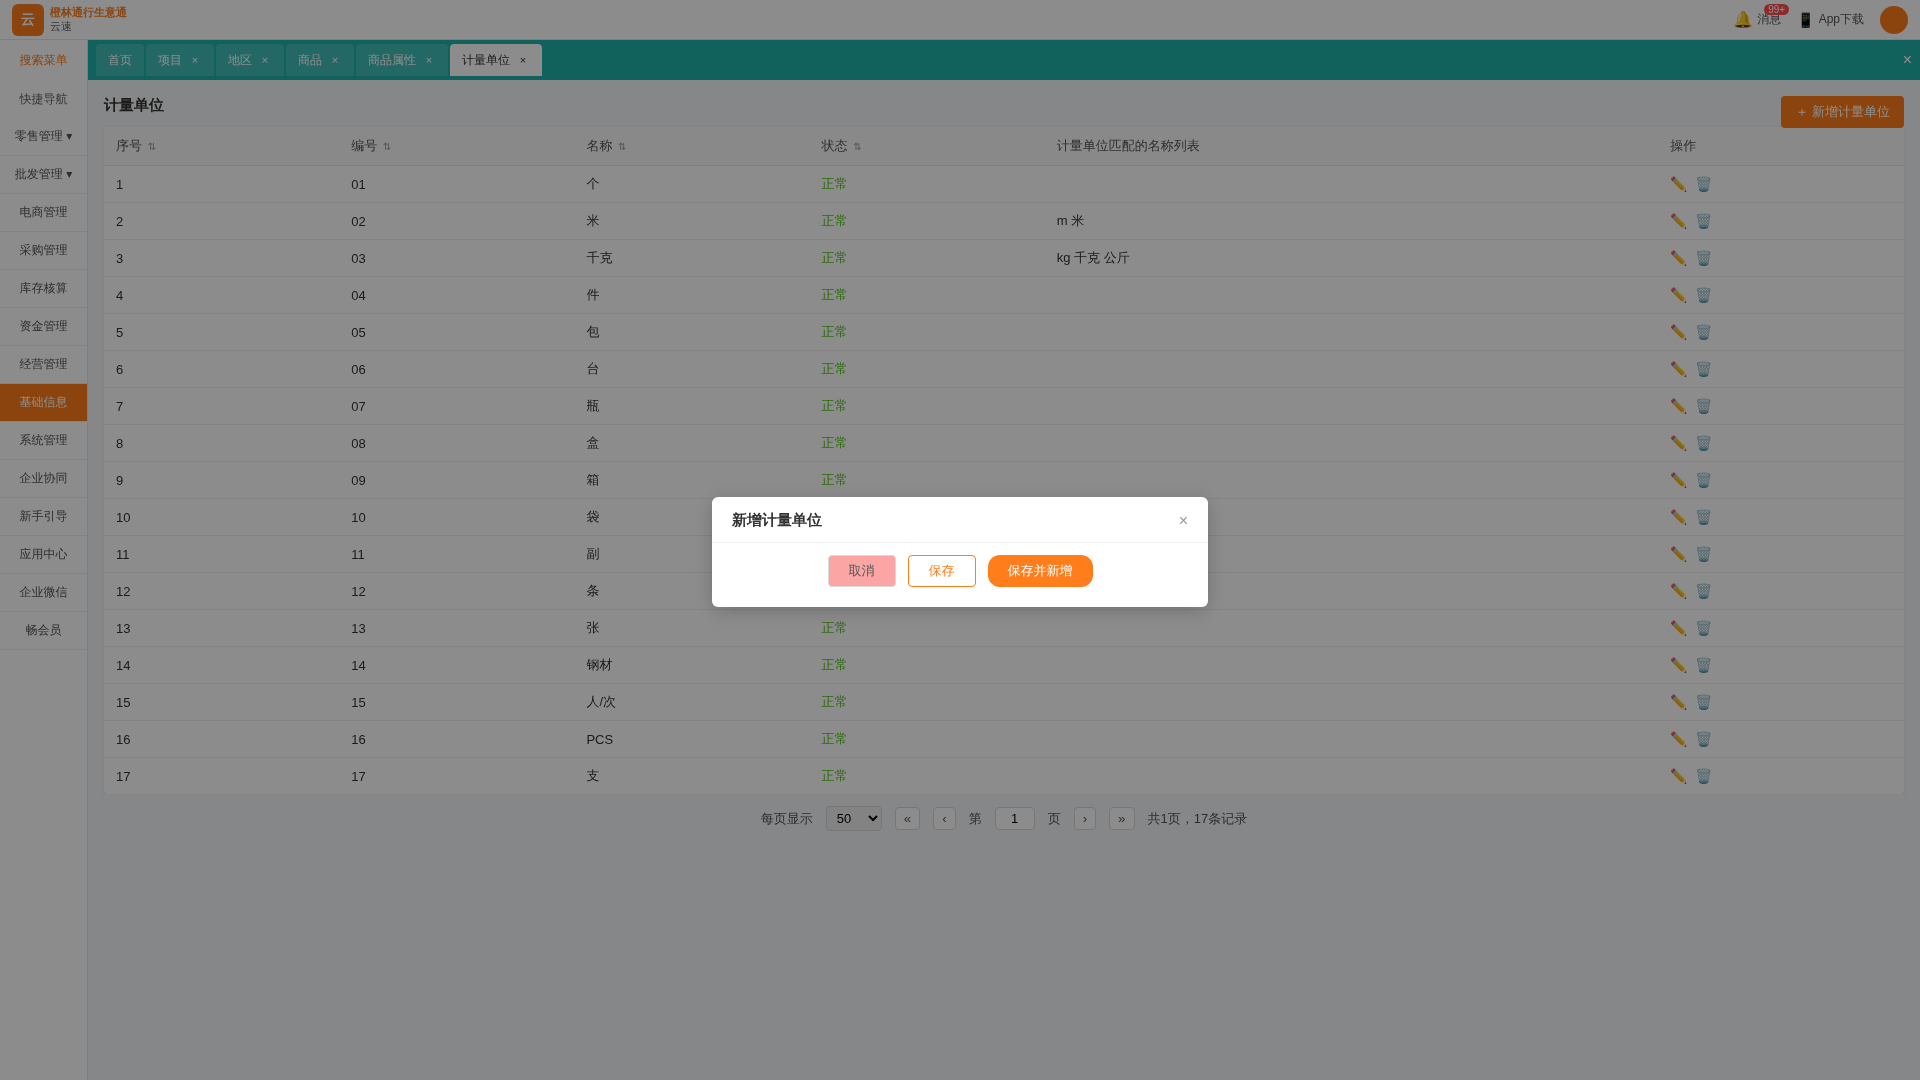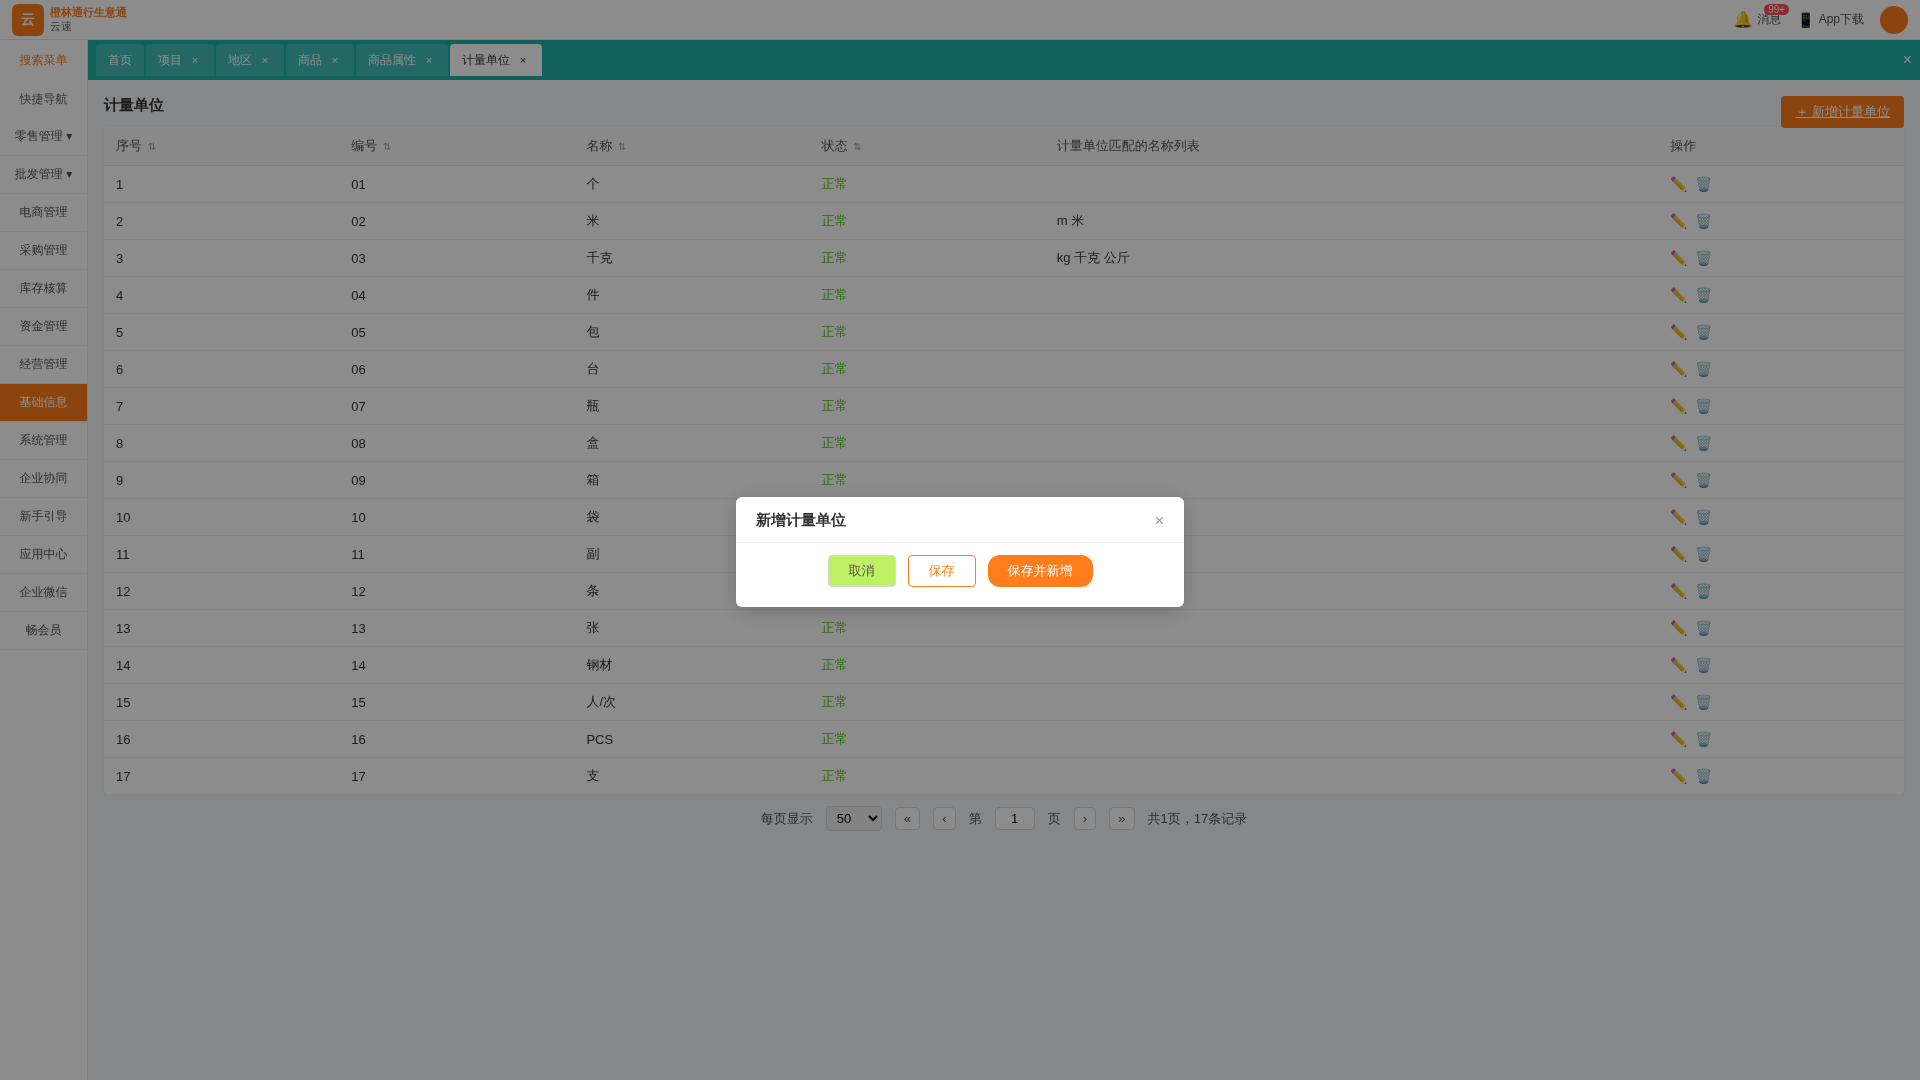--- a/index.html
+++ b/index.html
@@ -30,21 +30,21 @@
     .content-area { flex: 1; display: flex; flex-direction: column; overflow: hidden; }
 
     
     .tab-bar { height: 40px; background: #20b2aa; display: flex; align-items: center; padding: 0 8px; gap: 2px; }
     .tab { height: 32px; display: flex; align-items: center; padding: 0 12px; border-radius: 4px 4px 0 0; font-size: 12px; cursor: pointer; gap: 6px; color: white; background: rgba(255,255,255,0.15); }
     .tab.active { background: #fff; color: #333; }
 
     
     .page-content { flex: 1; padding: 16px; overflow-y: auto; background: #f5f6f7; position: relative; }
     .page-title { font-size: 15px; font-weight: bold; color: #333; margin-bottom: 12px; }
-    .add-btn { position: absolute; top: 16px; right: 16px; background: #ff7d1a; color: white; border: none; border-radius: 4px; padding: 7px 14px; font-size: 13px; cursor: pointer; text-decoration: underline; }
+    .add-btn { position: absolute; top: 16px; right: 16px; background: #ff7d1a; color: white; border: none; border-radius: 4px; padding: 7px 14px; font-size: 13px; cursor: pointer; }
 
     
     .data-table { width: 100%; border-collapse: collapse; background: white; border-radius: 4px; overflow: hidden; box-shadow: 0 1px 4px rgba(0,0,0,0.08); }
     .data-table th { background: #fafafa; border-bottom: 1px solid #e8e8e8; padding: 10px 12px; text-align: left; font-weight: 500; color: #555; font-size: 13px; }
     .data-table td { border-bottom: 1px solid #f0f0f0; padding: 9px 12px; font-size: 13px; color: #333; }
     .data-table tr:last-child td { border-bottom: none; }
     .sort-icon { font-size: 10px; color: #999; margin-left: 2px; }
     .status-badge { color: #52c41a; font-size: 13px; }
     .action-icons { display: flex; gap: 8px; }
     .action-icon { color: #aaa; cursor: pointer; font-size: 14px; }
@@ -52,33 +52,33 @@
     
     .pagination-bar { display: flex; align-items: center; justify-content: center; padding: 12px 16px; background: #f5f6f7; gap: 13px; font-size: 13px; color: #555; }
     .page-size-select { border: 1px solid #d9d9d9; border-radius: 4px; padding: 3px 6px; font-size: 13px; }
     .page-nav-btn { border: 1px solid #d9d9d9; background: white; border-radius: 4px; padding: 3px 8px; cursor: pointer; color: #555; }
     .page-input { width: 40px; border: 1px solid #d9d9d9; border-radius: 4px; padding: 3px 6px; text-align: center; font-size: 13px; }
 
     
     .overlay { position: fixed; top: 0; left: 0; width: 1920px; height: 1080px; background: rgba(0,0,0,0.45); z-index: 100; display: flex; align-items: center; justify-content: center; }
 
     
-    .dialog { background: white; border-radius: 6px; width: 448px; box-shadow: 0 4px 20px rgba(0,0,0,0.2); margin-top: 24px; }
+    .dialog { background: white; border-radius: 6px; width: 496px; box-shadow: 0 4px 20px rgba(0,0,0,0.2); margin-top: 24px; }
     .dialog-header { display: flex; align-items: center; justify-content: space-between; padding: 14px 20px 12px; border-bottom: 1px solid #f0f0f0; }
     .dialog-title { font-size: 15px; font-weight: 600; color: #333; }
     .dialog-close { cursor: pointer; color: #999; font-size: 16px; line-height: 1; }
     .dialog-body { padding: 24px 20px; }
     .form-row { display: flex; align-items: center; margin-bottom: 18px; }
     .form-label { width: 60px; text-align: right; font-size: 13px; color: #555; margin-right: 12px; flex-shrink: 0; }
     .form-input { flex: 1; border: none; border-bottom: 1px solid #d9d9d9; padding: 4px 0; font-size: 13px; color: #333; outline: none; }
     .form-input.with-value { border-bottom-color: #d9d9d9; }
     .form-input::placeholder { color: #bbb; }
     .name-input { border-bottom-color: #ff7d1a; }
     .dialog-footer { display: flex; justify-content: center; gap: 12px; padding: 12px 20px 20px; }
-    .btn-cancel { border: 1px solid #d9d9d9; background: #bef264; color: #555; border-radius: 4px; padding: 6px 20px; font-size: 13px; cursor: pointer; }
+    .btn-cancel { border: 1px solid #d9d9d9; background: #fca5a5; color: #555; border-radius: 4px; padding: 6px 20px; font-size: 13px; cursor: pointer; }
     .btn-save { border: 1px solid #ff7d1a; background: white; color: #ff7d1a; border-radius: 4px; padding: 6px 20px; font-size: 13px; cursor: pointer; }
     .btn-save-add { border: none; background: #ff7d1a; color: white; border-radius: 12px; padding: 6px 20px; font-size: 13px; cursor: pointer; }
 
     
     .tab-x { display: inline-flex; align-items: center; justify-content: center; width: 14px; height: 14px; border-radius: 50%; font-size: 11px; }
   </style>
 </head>
 <body>
 
 <div class="app-container">

